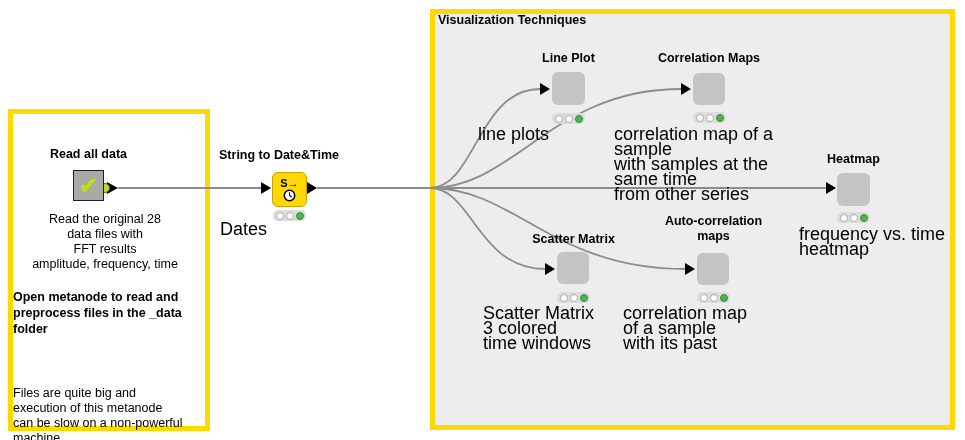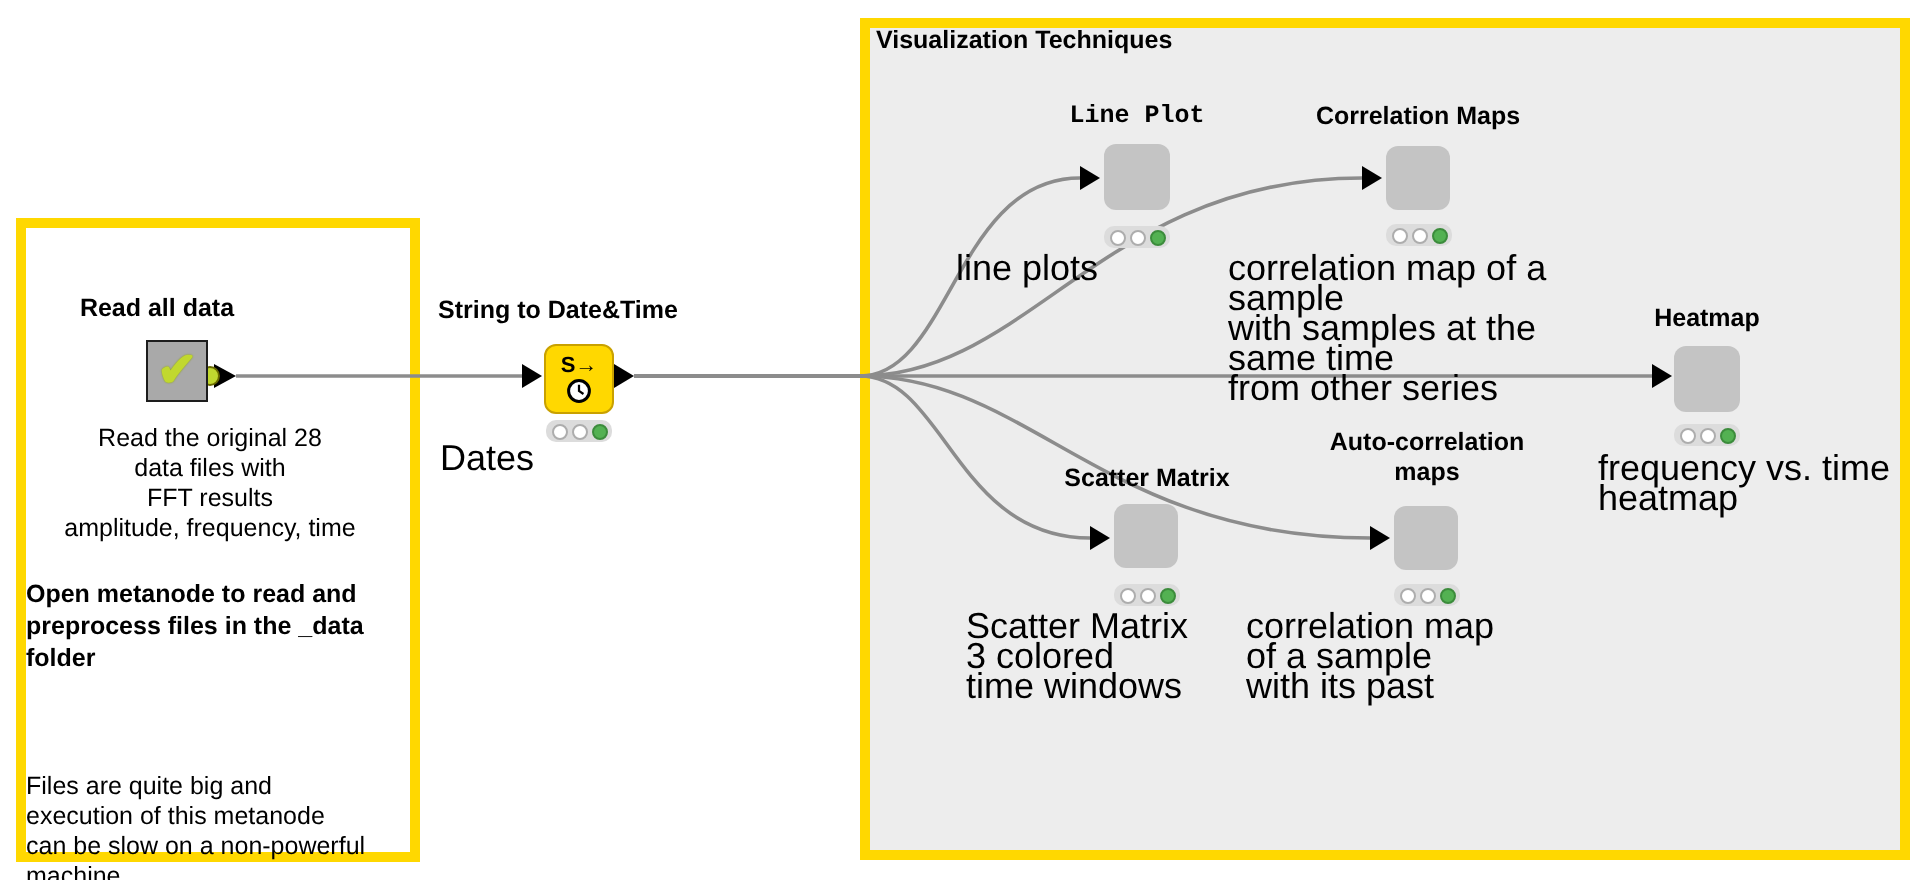--- a/index.html
+++ b/index.html
@@ -62,41 +62,41 @@
     <polygon points="307,182 307,194 317,188"></polygon>
     <polygon points="826,182 826,194 836,188"></polygon>
     <polygon points="540,83 540,95 550,89"></polygon>
     <polygon points="681,83 681,95 691,89"></polygon>
     <polygon points="545,263 545,275 555,269"></polygon>
     <polygon points="685,263 685,275 695,269"></polygon>
   </g>
   <circle cx="105" cy="188" r="4.5" fill="#C1D82F" stroke="#6a6a00" stroke-width="1"></circle>
 </svg>
 
-<div class="node-title" style="left:8px;top:147px;width:141px;">Read all data</div>
+<div class="node-title" style="left:18px;top:147px;width:141px;">Read all data</div>
 <div class="meta" style="left:73px;top:170px;">
   <span class="check">✔</span>
 </div>
 
 <div class="node-title" style="left:194px;top:148px;width:170px;">String to Date&amp;Time</div>
 <div class="ynode" style="left:272px;top:172px;">
   <span class="glyph">S→</span>
   <svg width="13" height="13" viewBox="0 0 14 14">
     <circle cx="7" cy="7" r="5.6" fill="#ffffff" stroke="#000000" stroke-width="1.6"></circle>
     <path d="M7 3.6 V7 L9.4 8.6" stroke="#000000" stroke-width="1.2" fill="none"></path>
   </svg>
 </div>
 <div class="tl" style="left:273px;top:210px;">
   <span class="c"></span>
   <span class="c"></span>
   <span class="c on"></span>
 </div>
 <div class="node-label" style="left:220px;top:222px;width:140px;">Dates</div>
 
-<div class="node-title" style="left:498px;top:51px;width:141px;font-family:Liberation Mono, monospace;">Line Plot</div>
+<div class="node-title" style="left:498px;top:51px;width:141px;">Line Plot</div>
 <div class="comp" style="left:552px;top:72px;"></div>
 <div class="tl" style="left:552px;top:113px;">
   <span class="c"></span>
   <span class="c"></span>
   <span class="c on"></span>
 </div>
 <div class="node-label" style="left:478px;top:127px;width:181px;">line plots</div>
 
 <div class="node-title" style="left:624px;top:51px;width:170px;">Correlation Maps</div>
 <div class="comp" style="left:693px;top:73px;width:32px;height:32px;"></div>

